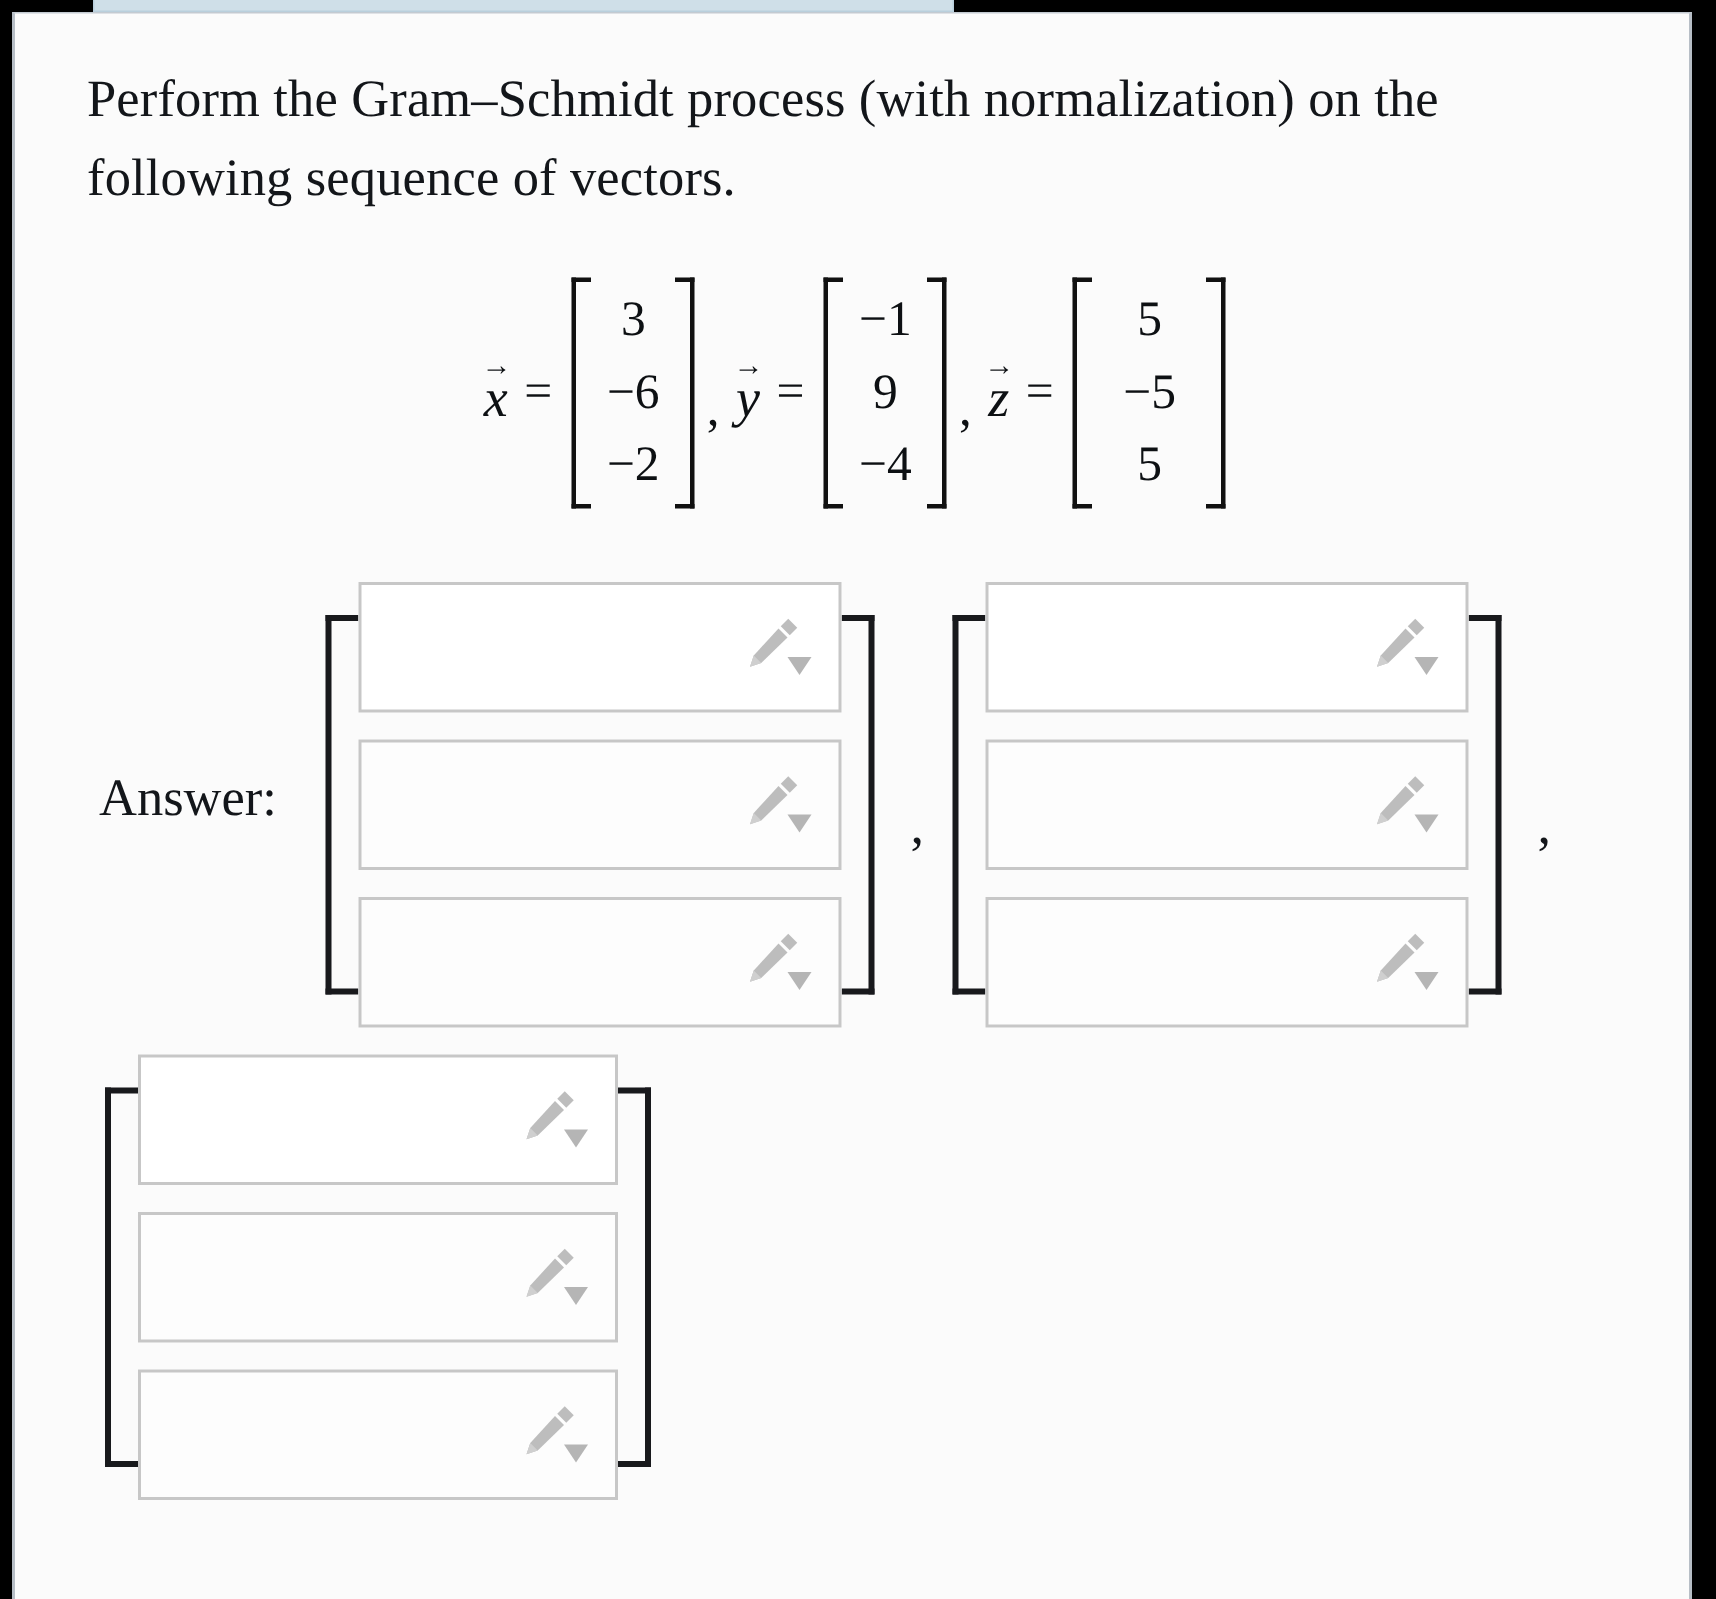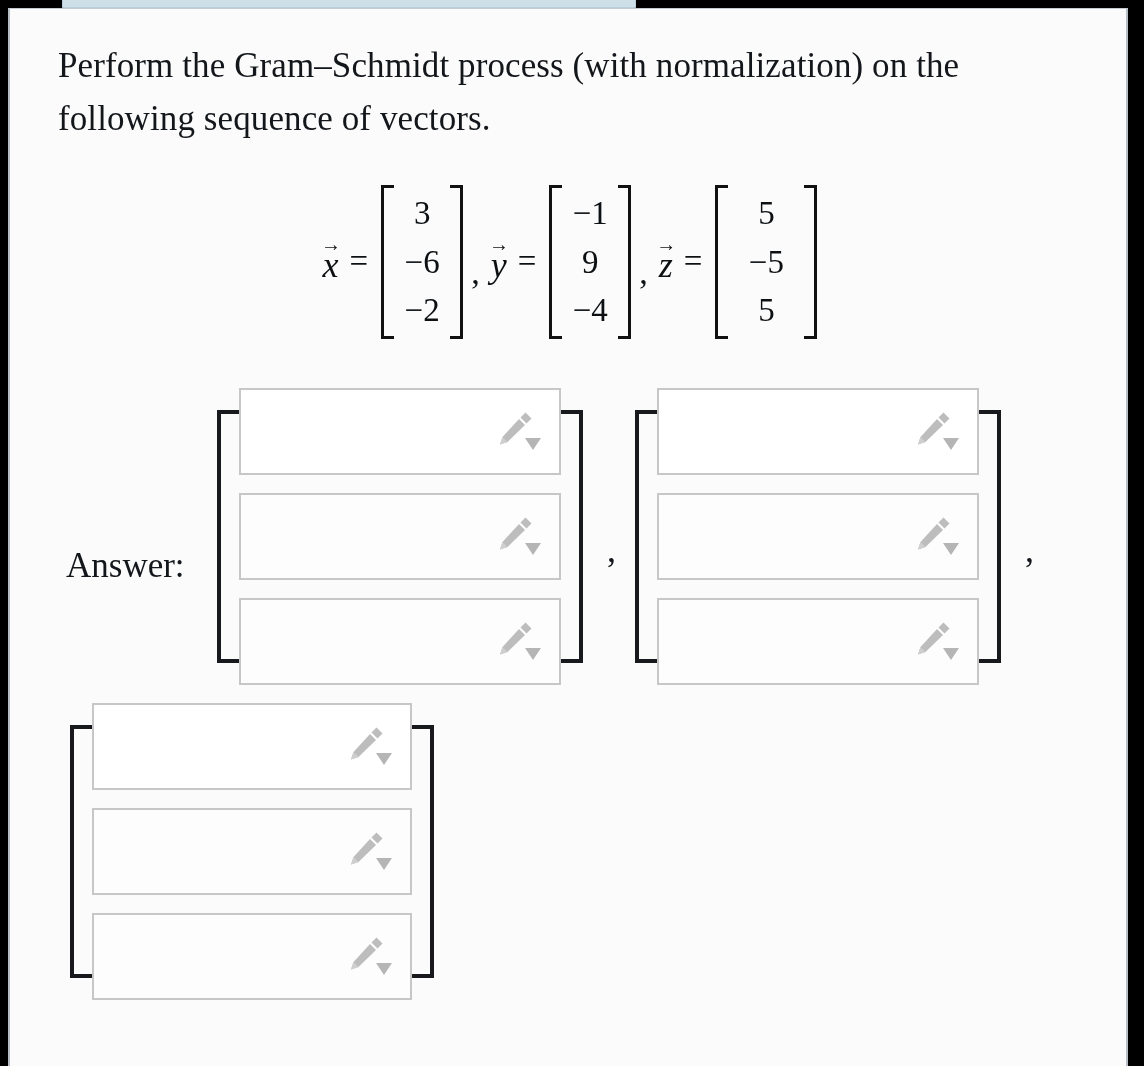--- a/index.html
+++ b/index.html
@@ -105,21 +105,21 @@
     text-align: center;
     font-size: 33px;
     line-height: 1.47;
     white-space: nowrap;
   }
 
   
   .answer-label {
     position: absolute;
     left: 56px;
-    top: 537px;
+    top: 503px;
     font-size: 35px;
     color: #13161a;
   }
 
   .ansmatrix { position: absolute; display: flex; align-items: stretch; }
   .ansmatrix .abrk {
     width: 22px;
     border-top: 4px solid #18191c;
     border-bottom: 4px solid #18191c;
     margin-top: 22px;

